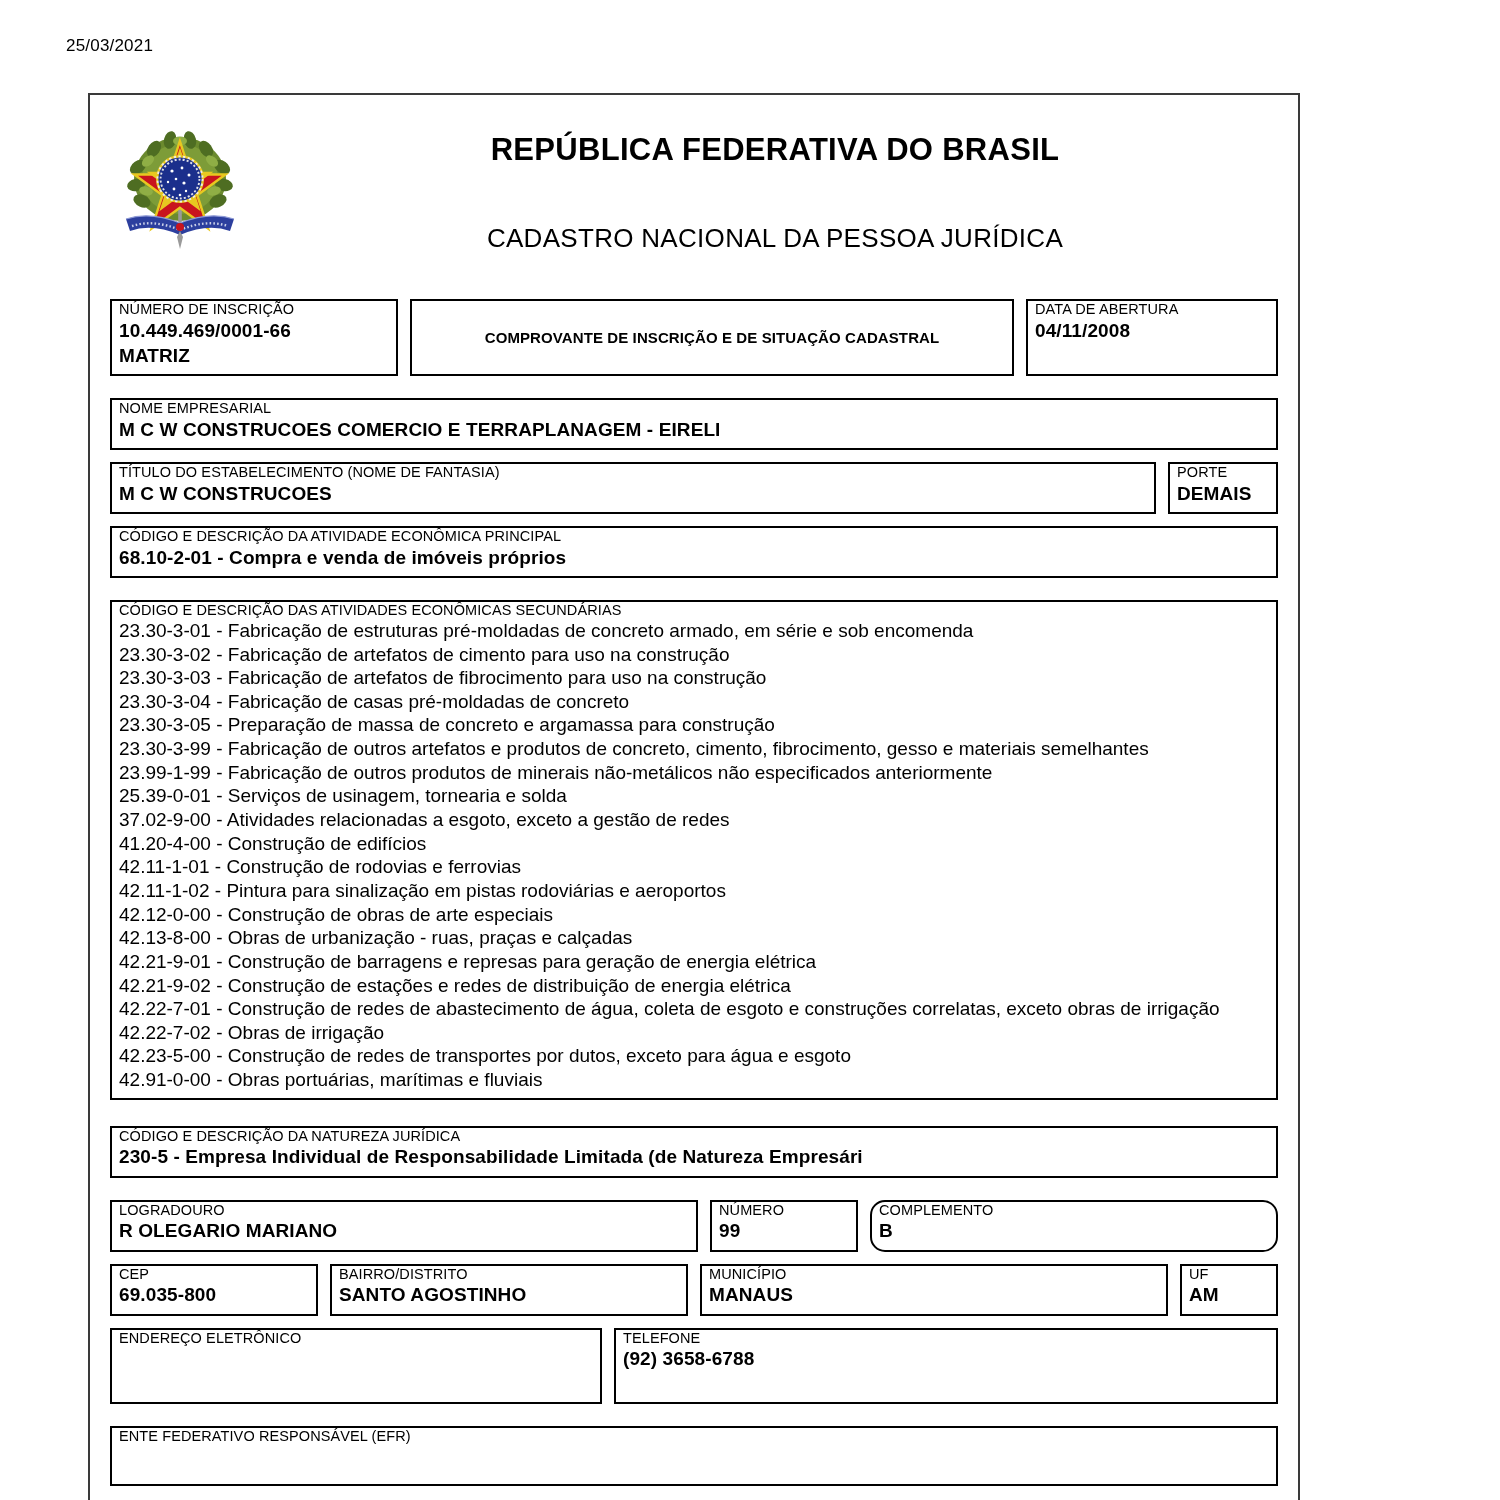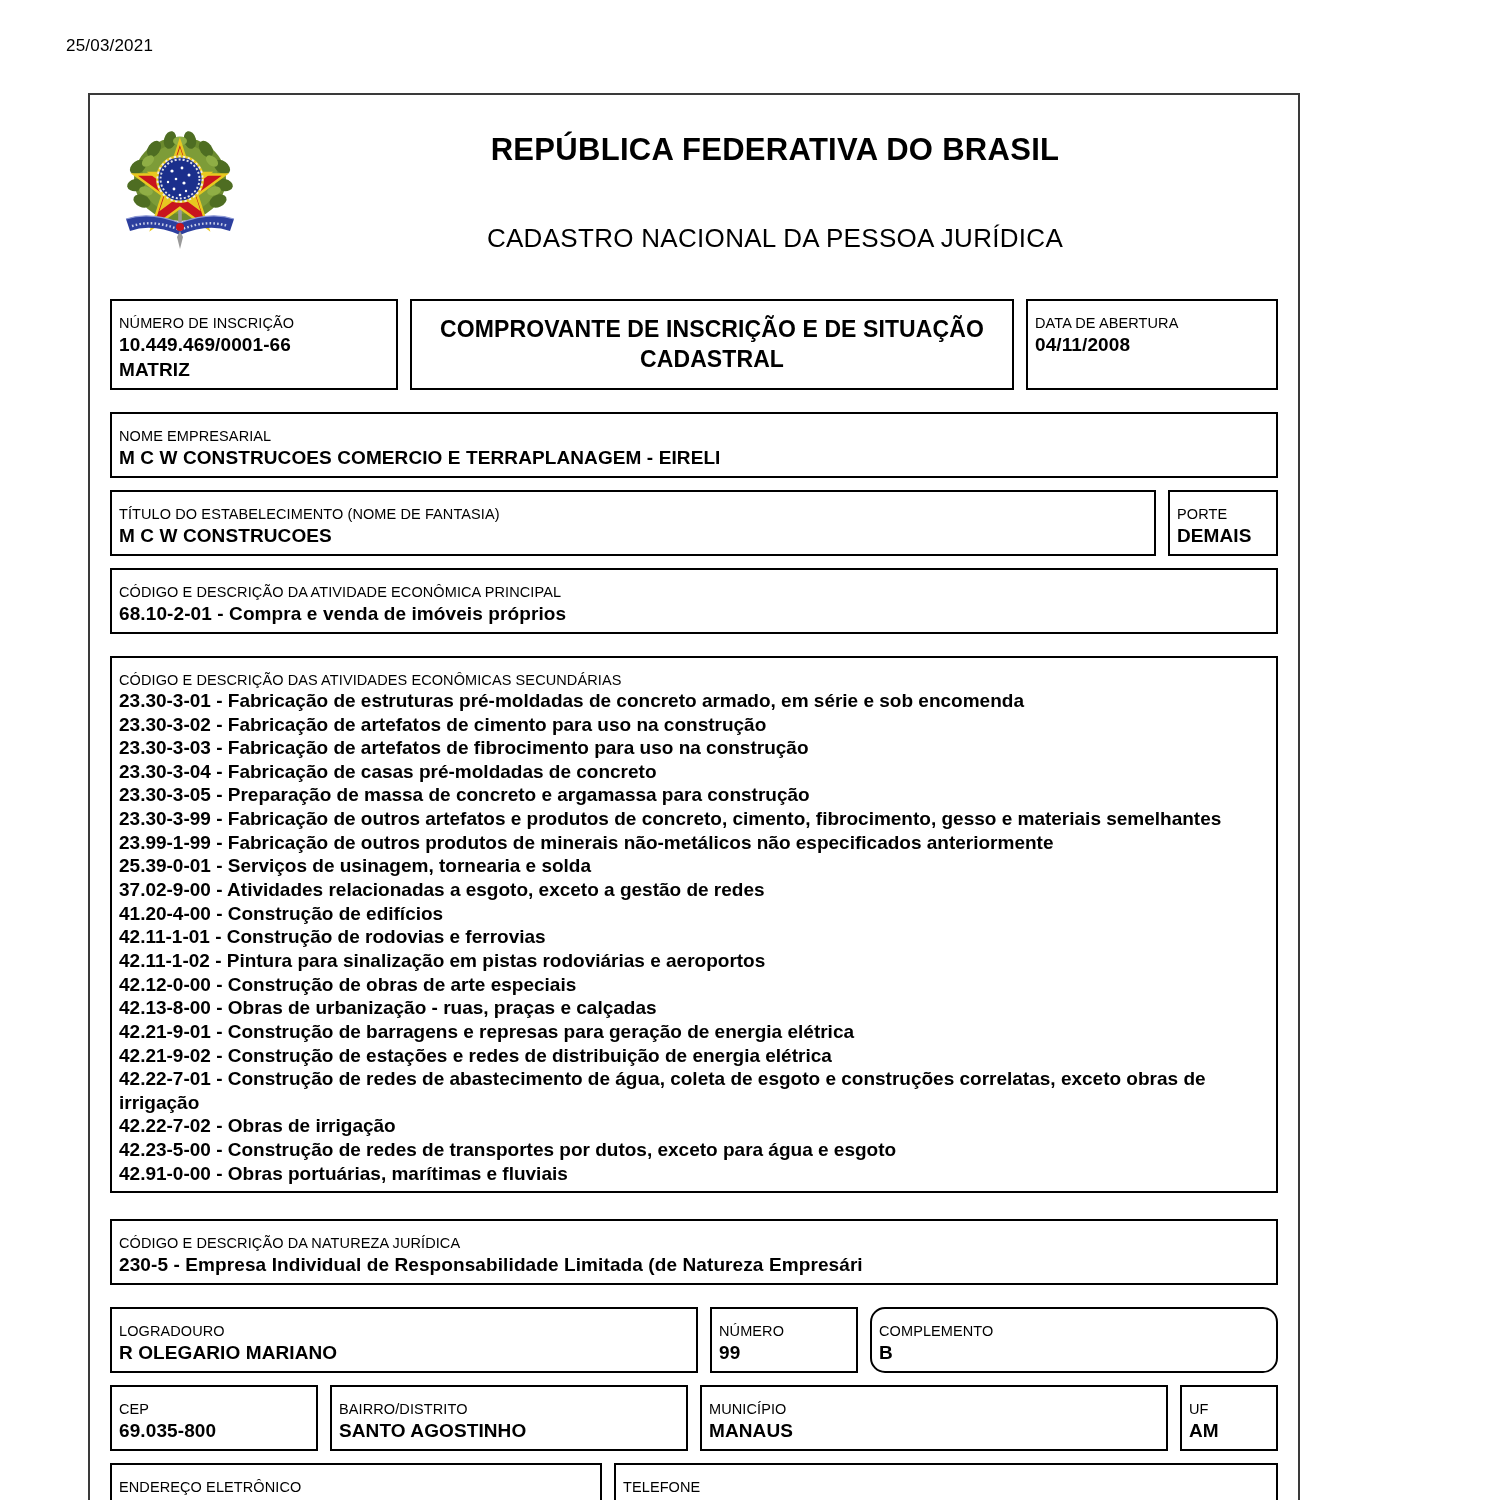--- a/index.html
+++ b/index.html
@@ -80,21 +80,21 @@
 
   
   .row {
     display: flex;
     align-items: stretch;
     margin: 0 20px 0 20px;
   }
   .box {
     border: 2px solid #000;
     box-sizing: border-box;
-    padding: 14px 7px 6px 7px;
+    padding: 0 7px 6px 7px;
     background: #fff;
   }
   .box + .box {
     margin-left: 12px;
   }
   .lbl {
     font-size: 14.5px;
     font-weight: normal;
     line-height: 1.15;
     letter-spacing: 0.1px;
@@ -117,35 +117,35 @@
   .cell-inscr { width: 288px; }
   .cell-compr {
     flex: 1;
     display: flex;
     align-items: center;
     justify-content: center;
     text-align: center;
     padding: 6px 10px;
   }
   .compr-text {
-    font-size: 23px;
+    font-size: 15px;
     font-weight: bold;
     line-height: 1.28;
     letter-spacing: 0.1px;
   }
   .cell-data { width: 252px; }
 
   
   .full { width: 100%; }
 
   .cell-titulo { flex: 1; }
   .cell-porte { width: 110px; }
   .sec-item {
     font-size: 19px;
-    font-weight: bold;
+    font-weight: normal;
     line-height: 1.245;
     letter-spacing: 0px;
   }
 
   
   .cell-logradouro { width: 588px; }
   .cell-numero { width: 148px; }
   .cell-complemento { flex: 1; border-radius: 15px; }
 
   .cell-cep { width: 208px; }

